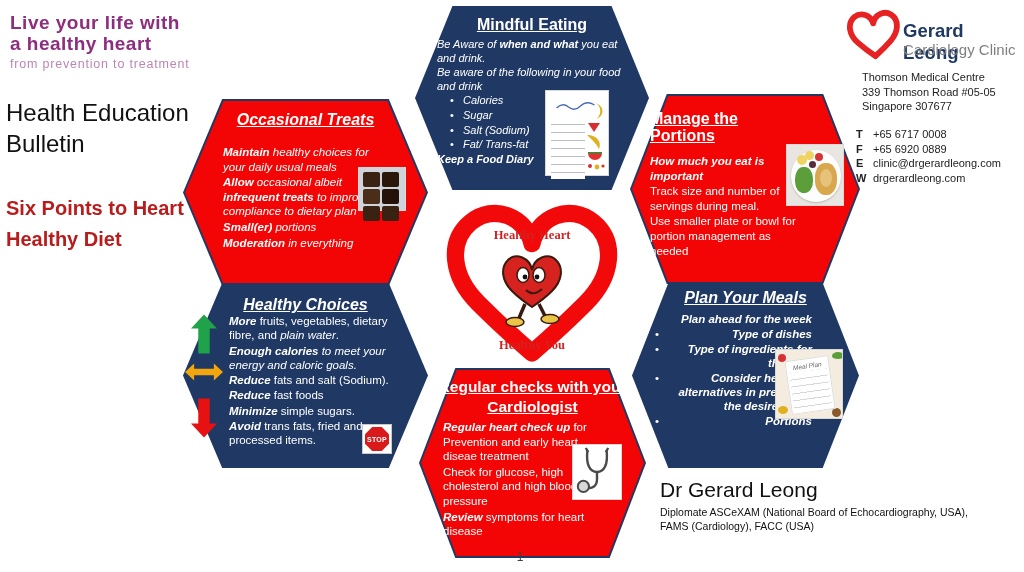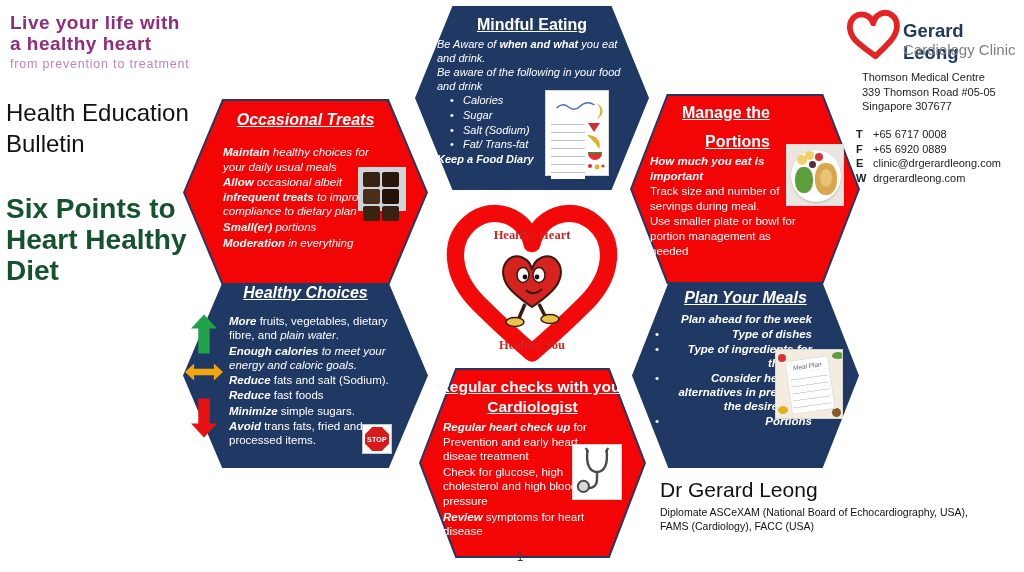--- a/index.html
+++ b/index.html
@@ -4,21 +4,21 @@
 <style>
   * { box-sizing: border-box; margin: 0; padding: 0; }
   body { background: #ffffff; font-family: "Liberation Sans", sans-serif; }
   .stage { position: relative; width: 1024px; height: 572px; background: #ffffff; overflow: hidden; }
 
   
   .brand { position: absolute; left: 10px; top: 12px; }
   .brand-line { font-size: 19px; font-weight: 700; color: #8E2C7E; line-height: 21px; letter-spacing: .5px; }
   .brand-tagline { font-size: 12.5px; color: #BC85B5; letter-spacing: .8px; margin-top: 3px; }
   .headline1 { position: absolute; left: 6px; top: 97px; width: 215px; font-size: 24px; line-height: 31px; color: #111; }
-  .headline2 { position: absolute; left: 6px; top: 193px; width: 195px; font-size: 28px; line-height: 31px; font-weight: 700; color: #14532d; }
+  .headline2 { position: absolute; left: 6px; top: 193px; width: 195px; font-size: 20px; line-height: 31px; font-weight: 700; color: #b91c1c; }
 
   
   .clinic-logo { position: absolute; left: 845px; top: 8px; width: 58px; height: 54px; }
   .clinic-name { position: absolute; left: 903px; top: 20px; font-size: 18.5px; font-weight: 700; color: #1F3864; }
   .clinic-sub  { position: absolute; left: 903px; top: 41px; font-size: 15px; color: #7f7f7f; }
   .clinic-address { position: absolute; left: 862px; top: 70px; font-size: 11px; line-height: 14.5px; color: #222; }
   .clinic-contacts { position: absolute; left: 856px; top: 127px; font-size: 11px; line-height: 14.5px; color: #222; }
   .contact-row .clabel { display: inline-block; width: 17px; font-weight: 700; }
 
   
@@ -38,25 +38,25 @@
   .hex-mindful { left: 415px; top: 6px; width: 234px; height: 184px; }
   .hex-mindful .hex-title { margin-top: 10px; }
   .hex-mindful .hex-body { left: 22px; top: 32px; width: 198px; font-size: 11px; line-height: 13.6px; }
   .hex-mindful .bullet { padding-left: 26px; } .hex-mindful .bullet::before { left: 13px; }
 
   .hex-treats { left: 183px; top: 99px; width: 245px; height: 187px; }
   .hex-treats .hex-title { margin-top: 12px; font-style: italic; }
   .hex-treats .hex-body { left: 40px; top: 46px; width: 162px; font-size: 11.5px; line-height: 14.6px; }
 
   .hex-portions { left: 630px; top: 94px; width: 230px; height: 190px; }
-  .hex-portions .hex-title { position: absolute; left: 20px; top: 4px; width: 120px; text-align: right; line-height: 29px; }
+  .hex-portions .hex-title { position: absolute; left: 20px; top: 16px; width: 120px; text-align: left; line-height: 17px; }
   .hex-portions .hex-body { left: 20px; top: 60px; width: 160px; font-size: 11.5px; line-height: 14.6px; }
 
   .hex-choices { left: 183px; top: 283px; width: 245px; height: 185px; }
-  .hex-choices .hex-title { margin-top: 1px; font-style: italic; }
+  .hex-choices .hex-title { margin-top: 13px; font-style: italic; }
   .hex-choices .hex-body { left: 46px; top: 31px; width: 180px; font-size: 11.5px; line-height: 14.3px; }
 
   .hex-plan { left: 632px; top: 283px; width: 227px; height: 185px; }
   .hex-plan .hex-title { margin-top: 6px; font-style: italic; }
   .hex-plan .hex-body { left: 18px; top: 29px; width: 162px; font-size: 11.5px; line-height: 14px; text-align: right; }
 
   .hex-checks { left: 419px; top: 368px; width: 227px; height: 190px; }
   .hex-checks .hex-title { margin-top: 9px; width: 190px; margin-left: auto; margin-right: auto; font-size: 15.5px; line-height: 20px; }
   .hex-checks .hex-body { left: 24px; top: 52px; width: 164px; font-size: 11.5px; line-height: 14.6px; }
 

